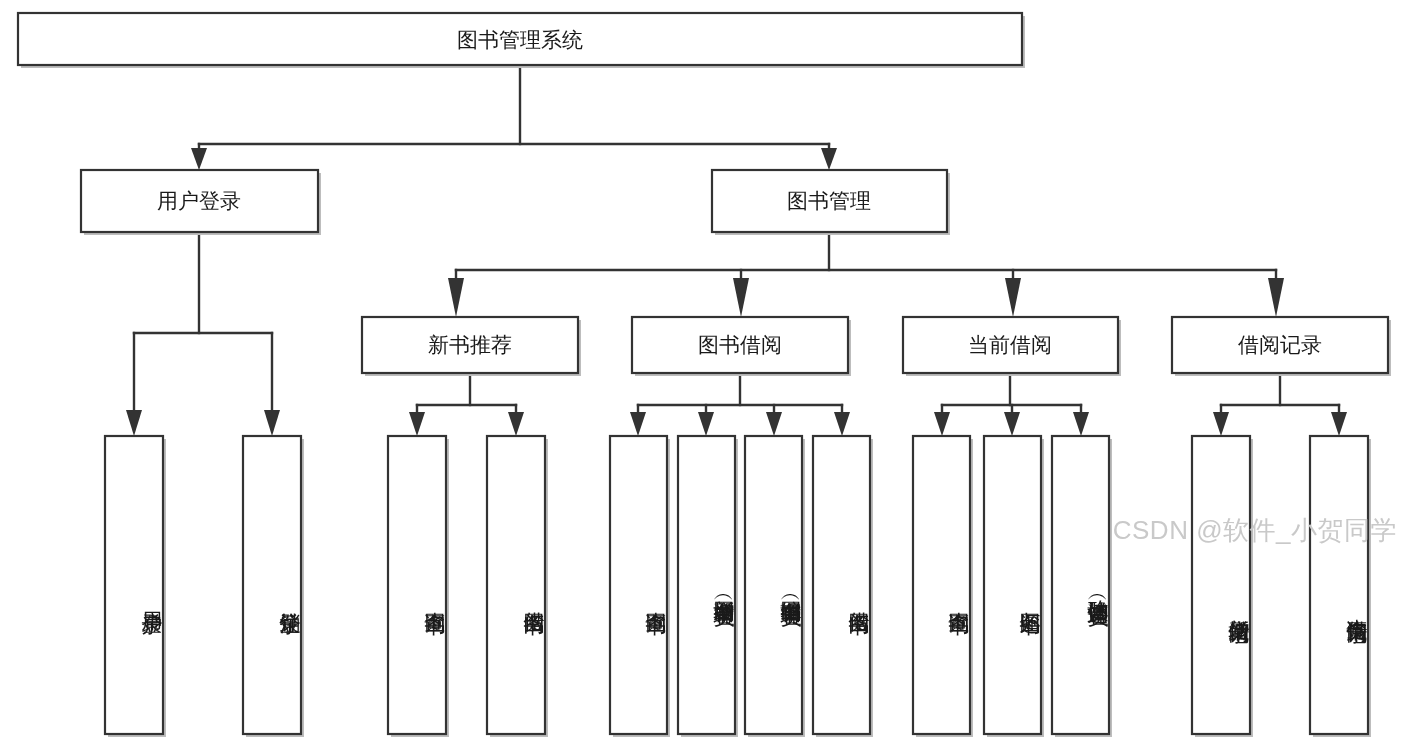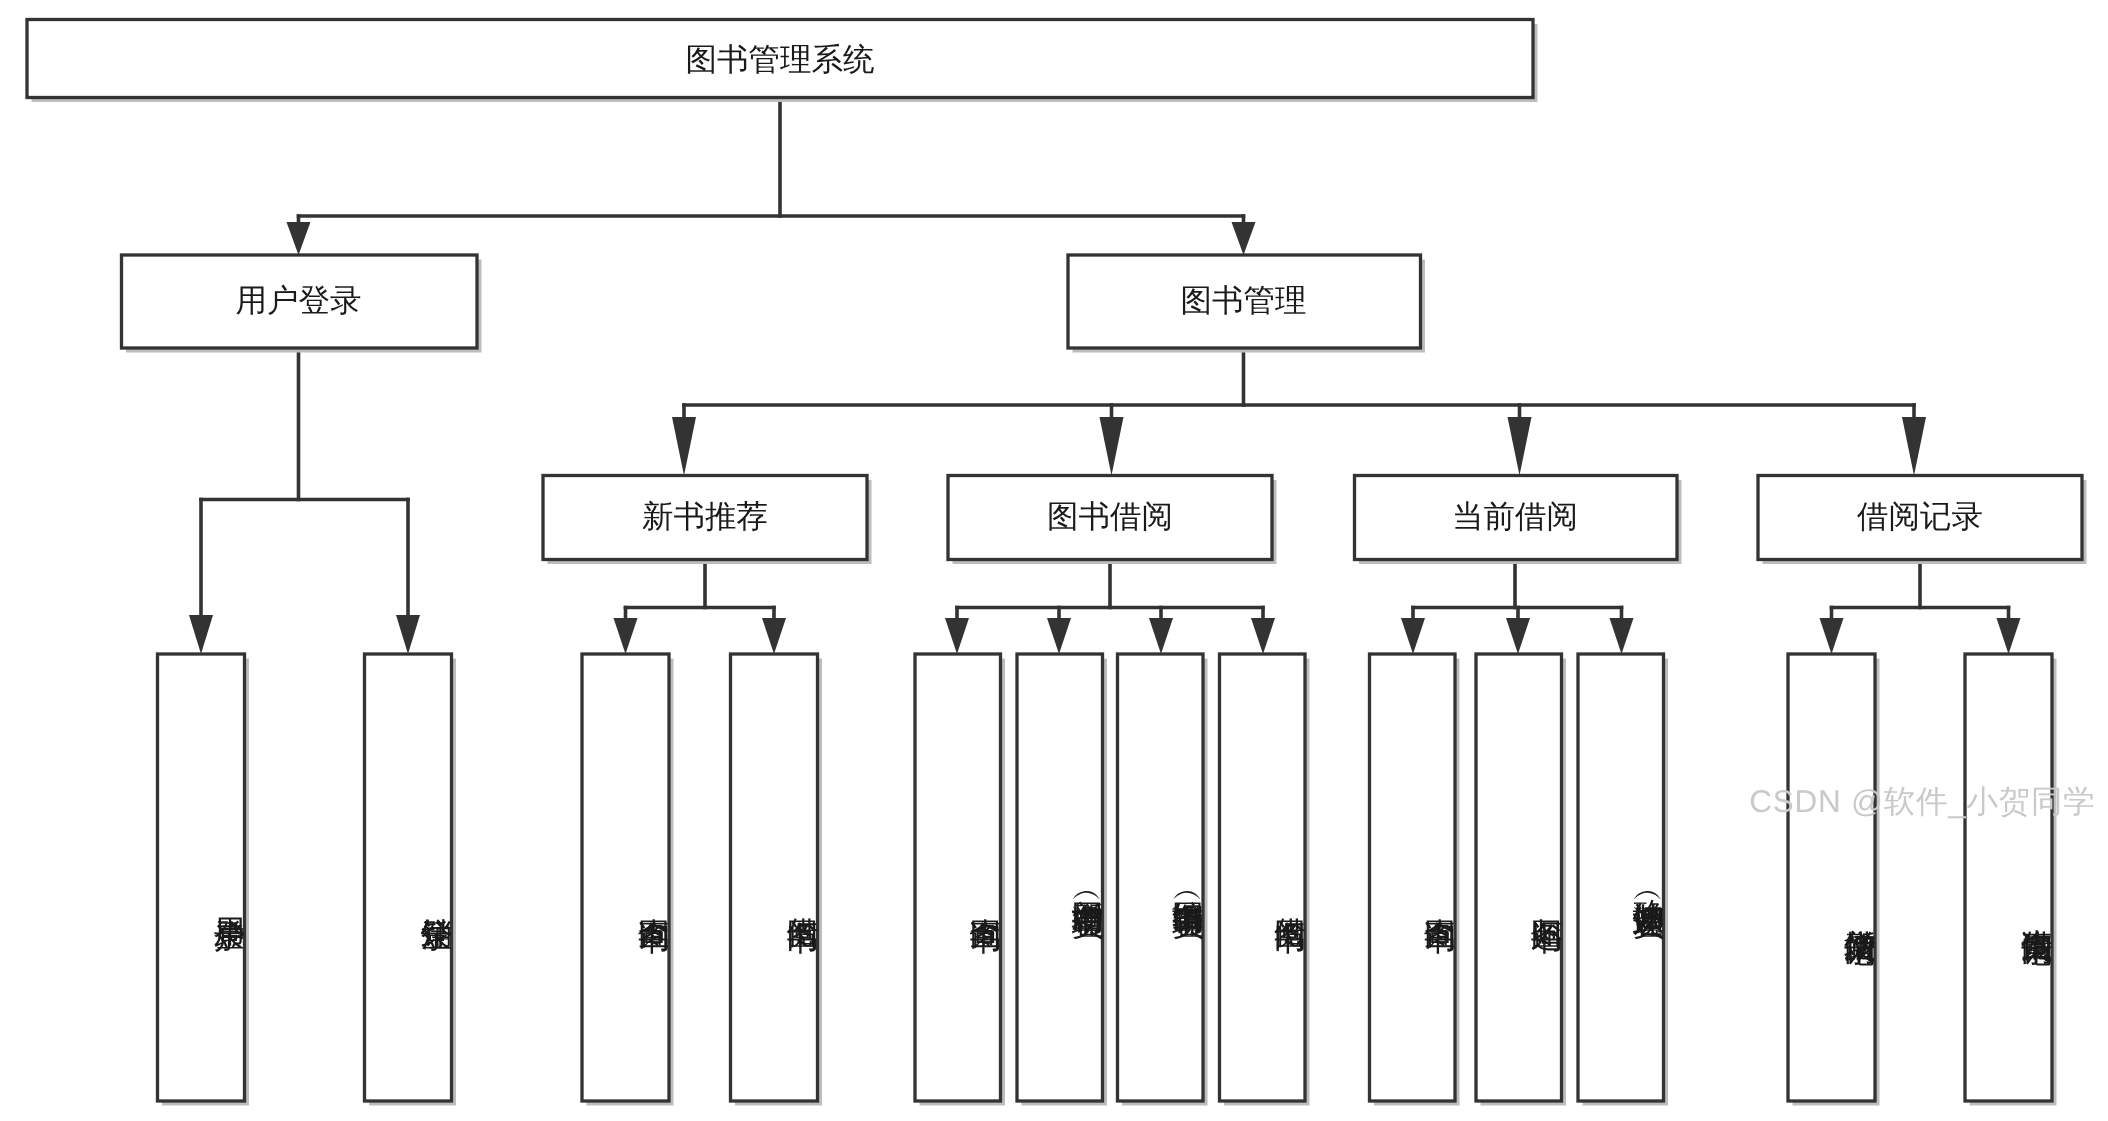--- a/index.html
+++ b/index.html
@@ -66,21 +66,21 @@
     display: flex;
     align-items: flex-start;
     justify-content: center;
     white-space: nowrap;
   }
   .watermark {
     position: absolute;
     right: 8px;
     bottom: 6px;
     font-family: "Liberation Sans", sans-serif;
-    font-size: 21px;
+    font-size: 26px;
     color: #c9c9c9;
     letter-spacing: 0.5px;
     user-select: none;
     white-space: nowrap;
   }
 </style>
 </head>
 <body>
 
 <div id="diagram-root">

